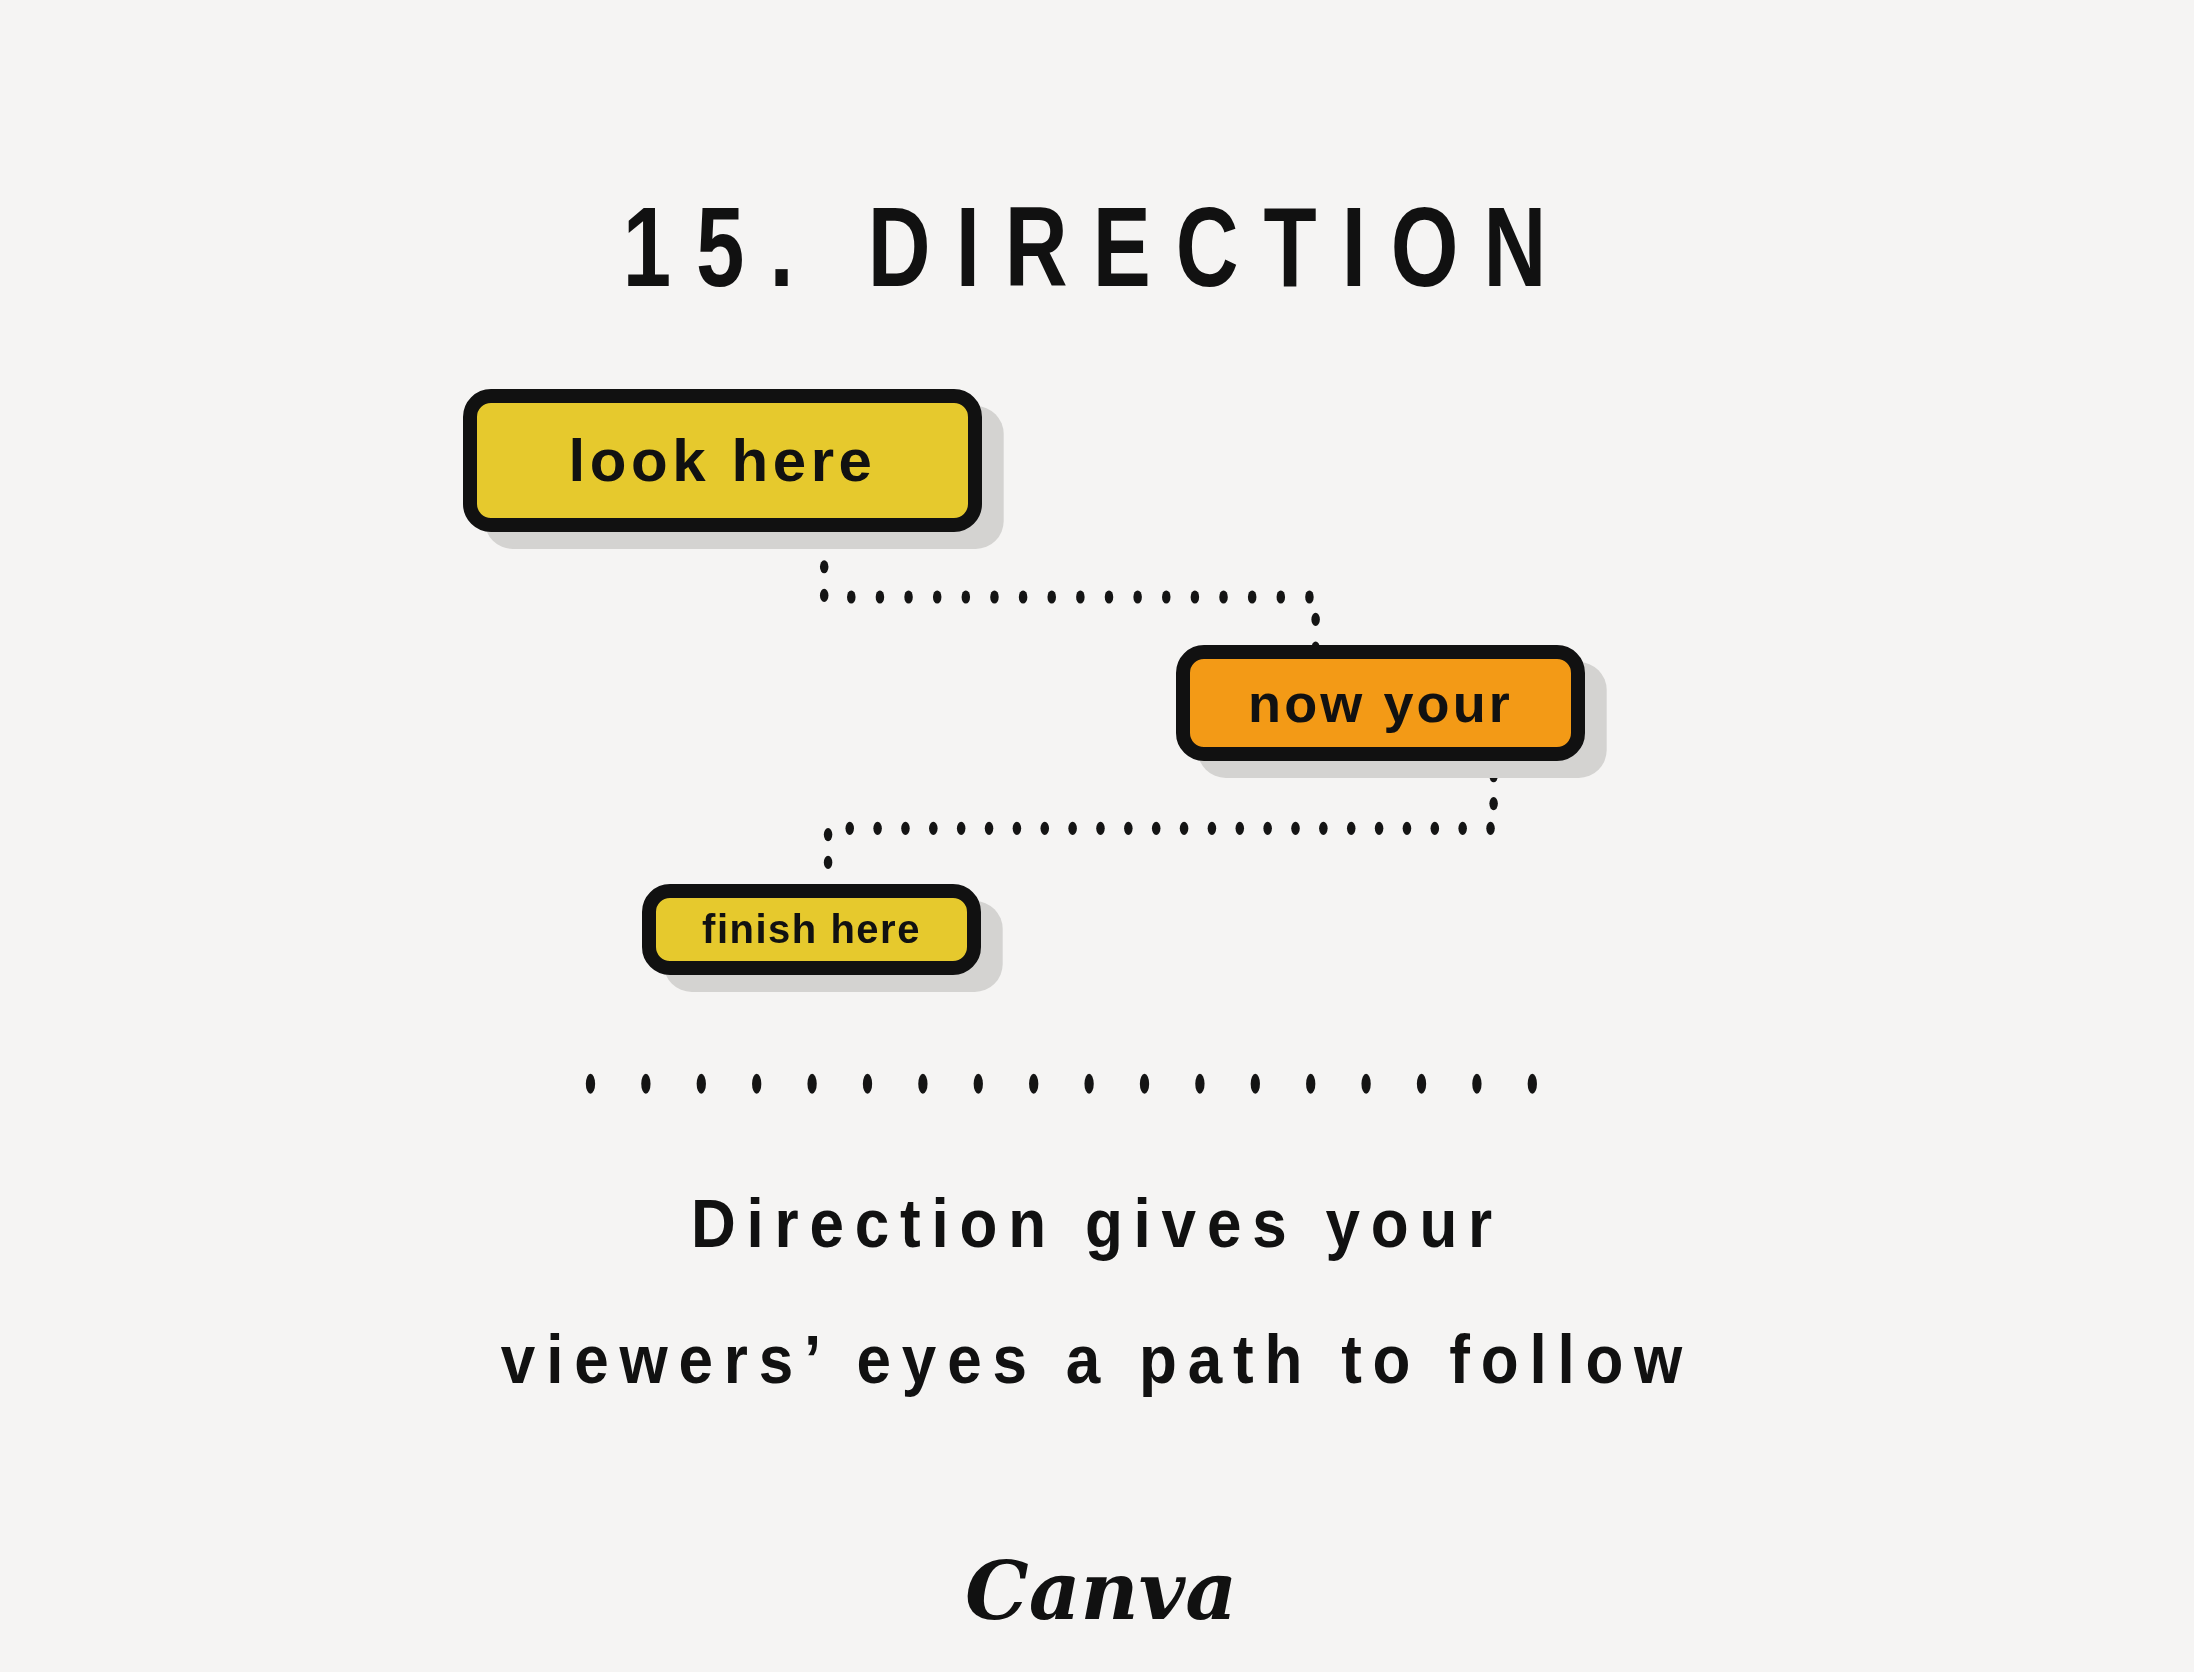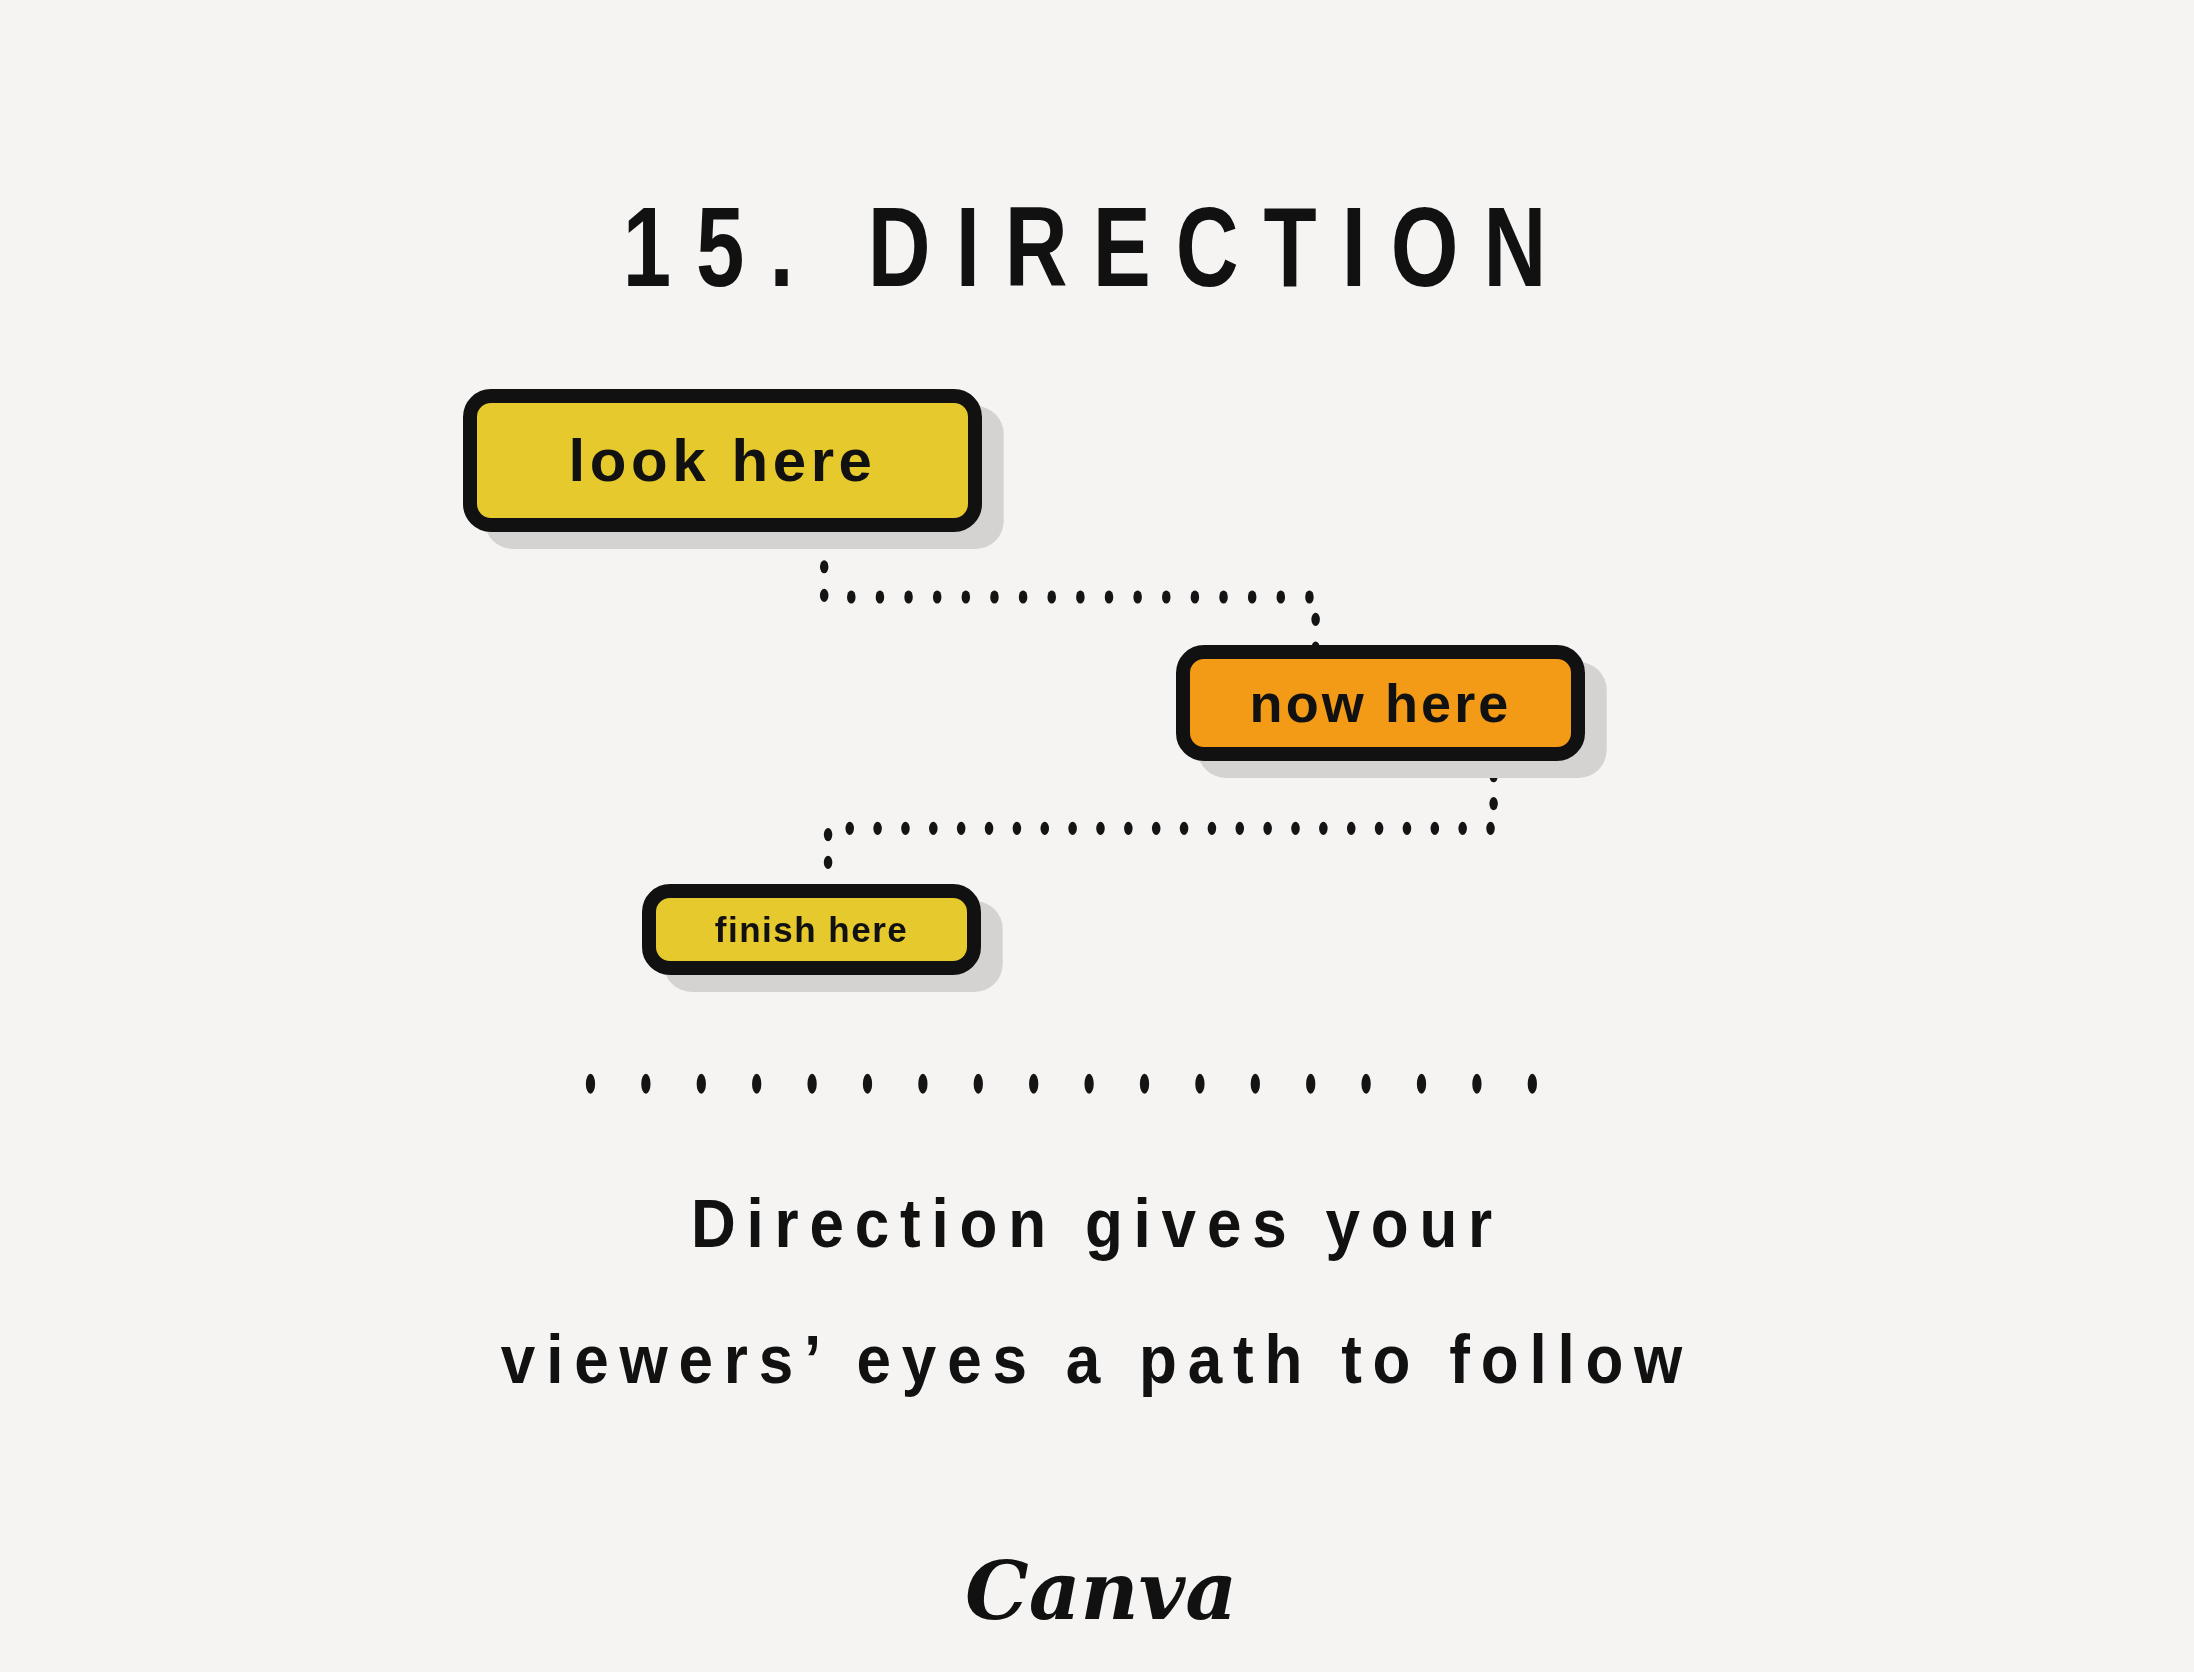--- a/index.html
+++ b/index.html
@@ -14,21 +14,21 @@
     white-space:nowrap;transform:scaleY(1.3);transform-origin:50% 0;
   }
   .dots-layer{position:absolute;left:0;top:0;width:2194px;height:1673px}
   .box{
     position:absolute;display:flex;align-items:center;justify-content:center;
     box-sizing:border-box;border:14px solid var(--ink,#111);border-radius:28px;
     box-shadow:21.7px 17px 0 var(--shadow,#d4d3d1);font-weight:700;white-space:nowrap;
   }
   .box-look{left:463px;top:389px;width:519px;height:143px;background:var(--yellow,#e6c92d);font-size:60px;letter-spacing:4.6px}
   .box-now{left:1176px;top:645px;width:409px;height:116px;background:var(--orange,#f39a16);font-size:54px;letter-spacing:3.1px}
-  .box-finish{left:642px;top:884px;width:339px;height:91px;background:var(--yellow,#e6c92d);font-size:35px;letter-spacing:1.5px}
+  .box-finish{left:642px;top:884px;width:339px;height:91px;background:var(--yellow,#e6c92d);font-size:40px;letter-spacing:1.5px}
   .caption{
     position:absolute;top:1155px;left:0;width:100%;text-align:center;
     font-size:62px;font-weight:700;letter-spacing:10.8px;line-height:122px;
     white-space:nowrap;transform:scaleY(1.12);transform-origin:50% 0;
   }
   .logo{
     position:absolute;top:1545px;left:965px;width:271px;text-align:center;
     font-family:"DejaVu Serif",serif;font-style:italic;font-weight:700;
     font-size:80px;line-height:93px;
   }
@@ -109,21 +109,21 @@
       <ellipse cx="1836.8235294117646" cy="1400" rx="6" ry="13" fill="#141414"></ellipse>
       <ellipse cx="1908.4117647058824" cy="1400" rx="6" ry="13" fill="#141414"></ellipse>
       <ellipse cx="1980" cy="1400" rx="6" ry="13" fill="#141414"></ellipse>
     </svg>
 
   <div class="box box-look">
     <span>look here</span>
   </div>
 
   <div class="box box-now">
-    <span>now here</span>
+    <span>now your</span>
   </div>
 
   <div class="box box-finish">
     <span>finish here</span>
   </div>
 
   <div class="caption">
     <div>Direction gives your</div>
     <div>viewers’ eyes a path to follow</div>
   </div>

